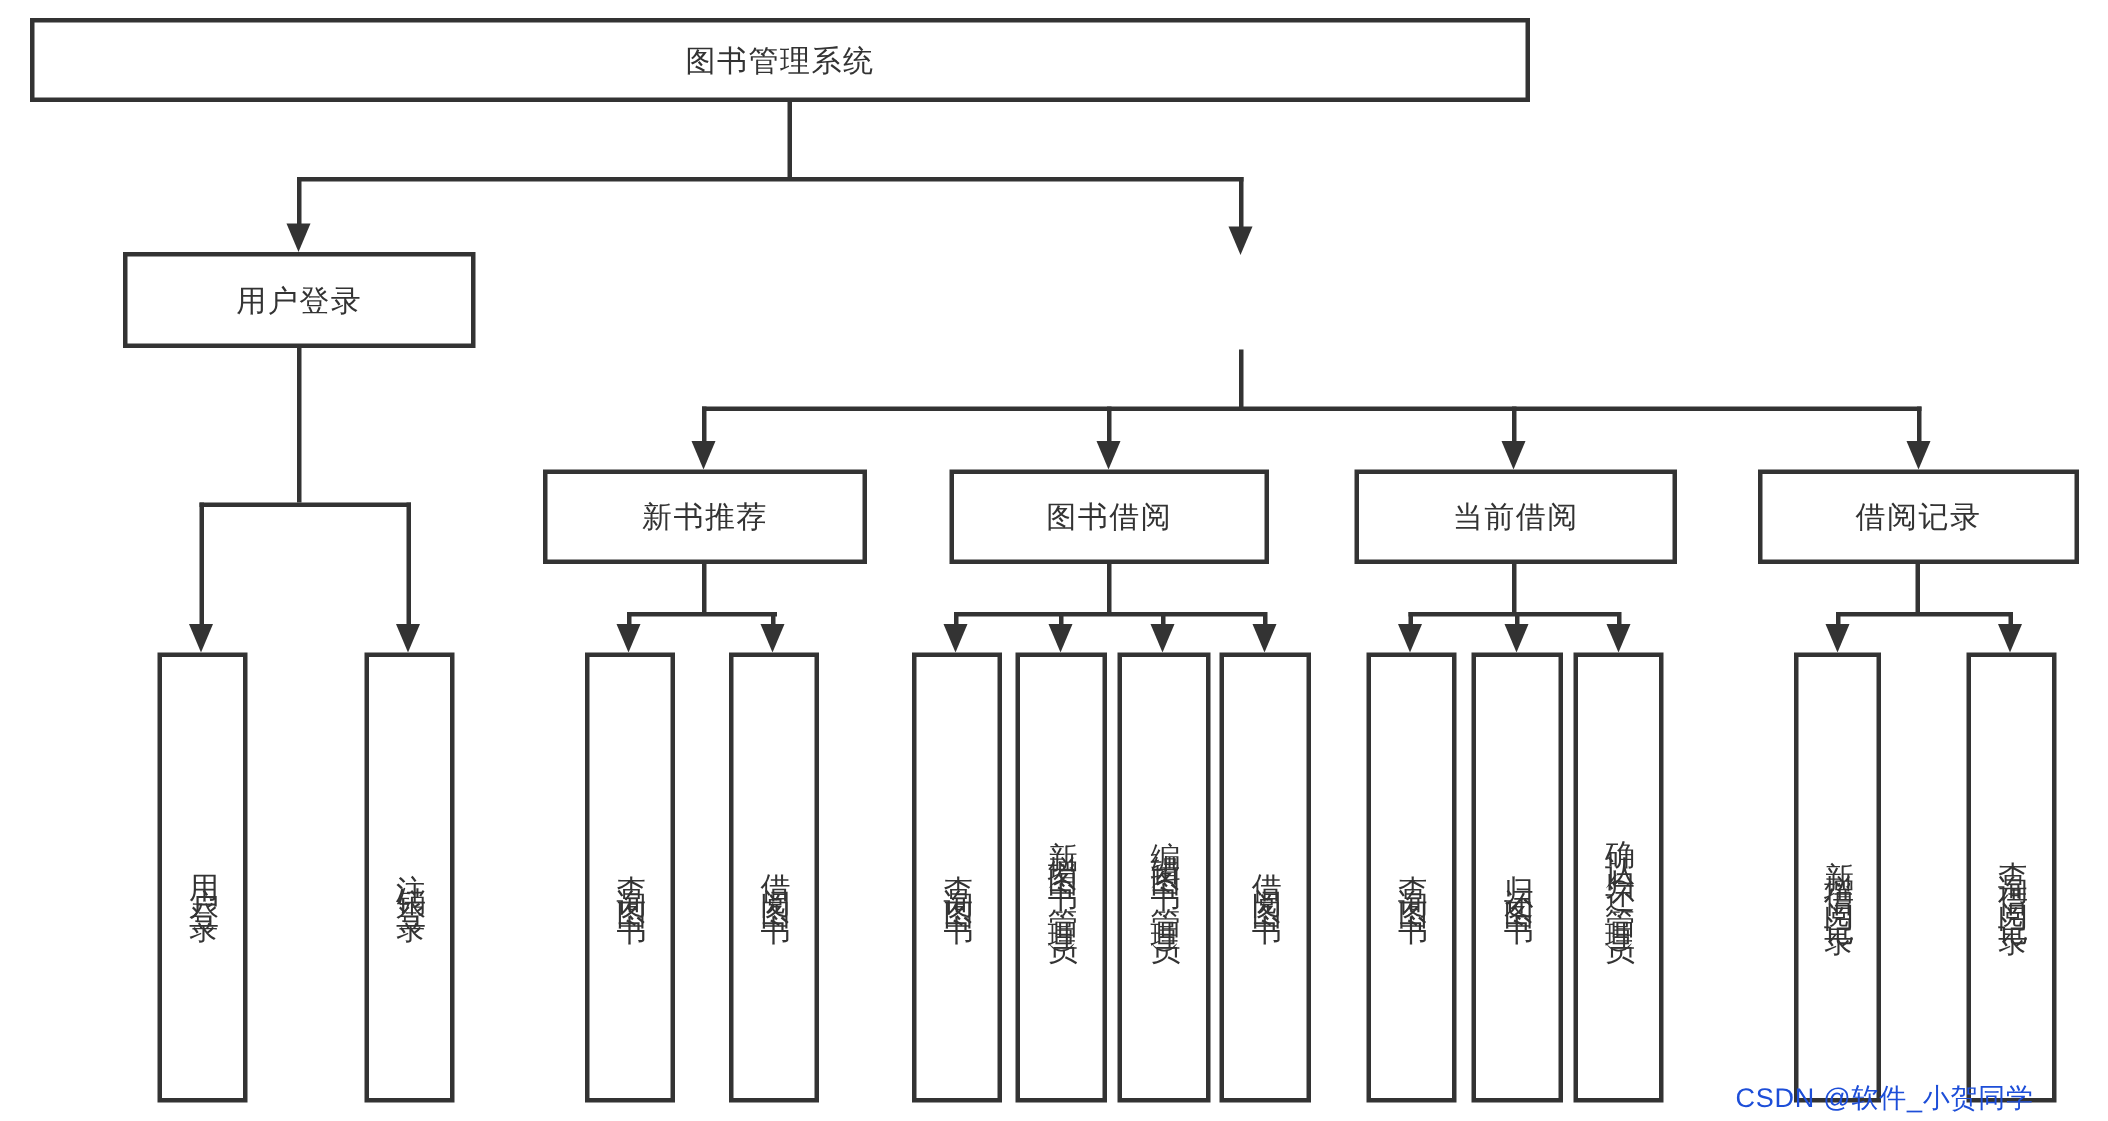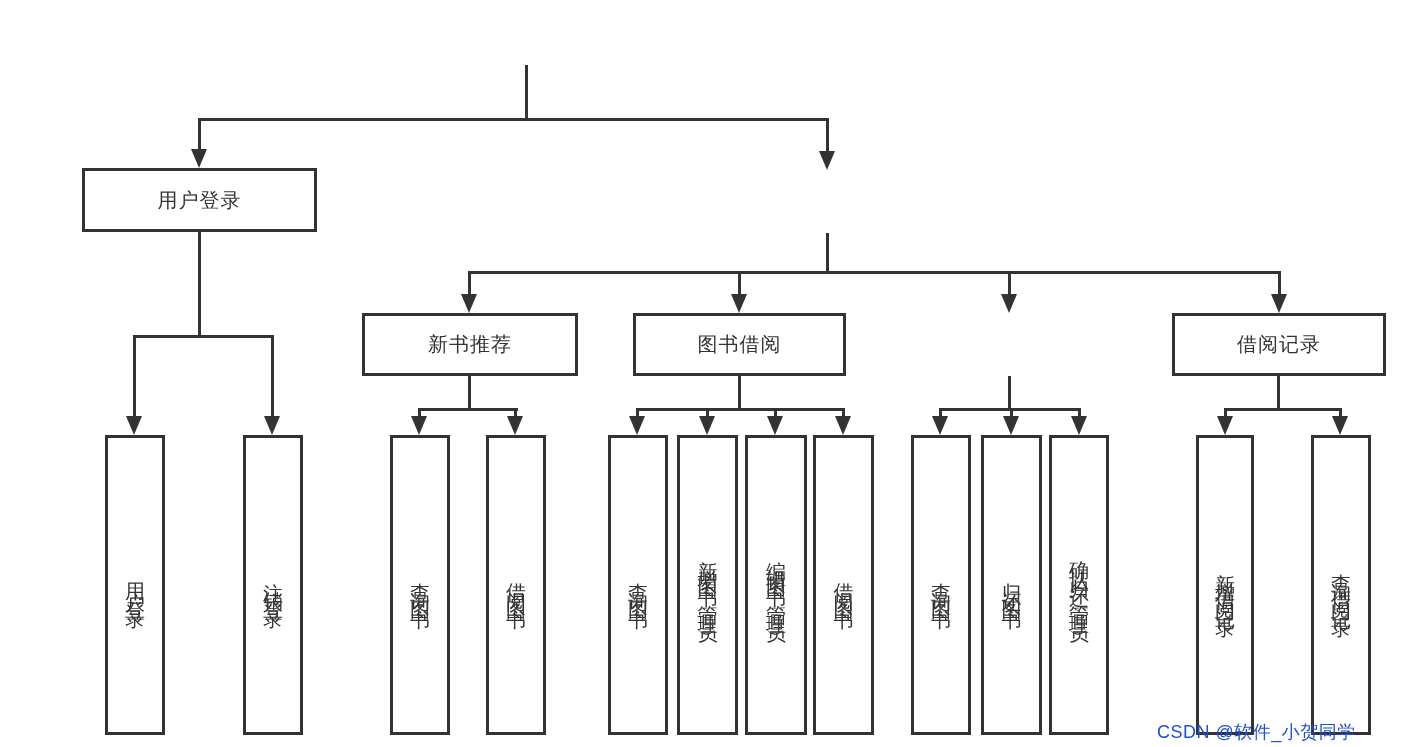--- a/index.html
+++ b/index.html
@@ -127,34 +127,40 @@
   <div class="vline" style="left:1078px; top:408px; height:12px;"></div>
   <div class="arrow" style="left:1071px; top:416px;"></div>
 
   <div class="vline" style="left:1277px; top:376px; height:32px;"></div>
   <div class="hline" style="left:1224px; top:408px; width:117px;"></div>
   <div class="vline" style="left:1224px; top:408px; height:12px;"></div>
   <div class="arrow" style="left:1217px; top:416px;"></div>
   <div class="vline" style="left:1339px; top:408px; height:12px;"></div>
   <div class="arrow" style="left:1332px; top:416px;"></div>
 
+  <div class="node h-label" style="left:20px; top:12px; width:1000px; height:56px;">
+    <span>图书管理系统</span>
+  </div>
 
   <div class="node h-label" style="left:82px; top:168px; width:235px; height:64px;">
     <span>用户登录</span>
   </div>
 
 
   <div class="node h-label" style="left:362px; top:313px; width:216px; height:63px;">
     <span>新书推荐</span>
   </div>
 
   <div class="node h-label" style="left:633px; top:313px; width:213px; height:63px;">
     <span>图书借阅</span>
   </div>
 
+  <div class="node h-label" style="left:903px; top:313px; width:215px; height:63px;">
+    <span>当前借阅</span>
+  </div>
 
   <div class="node h-label" style="left:1172px; top:313px; width:214px; height:63px;align-items:center;">
     <span>借阅记录</span>
   </div>
 
   <div class="node leaf" style="left:105px; width:60px;">
     <div class="leaf-text">用户登录</div>
   </div>
   <div class="node leaf" style="left:243px; width:60px;">
     <div class="leaf-text">注销登录</div>

